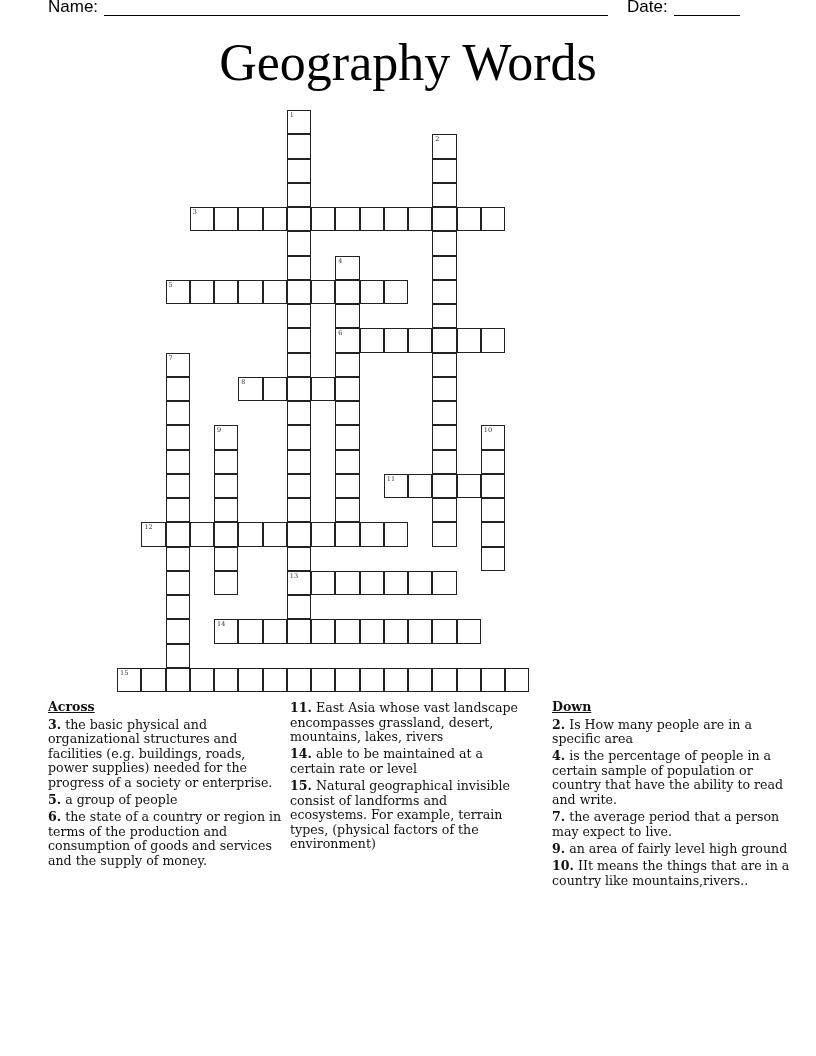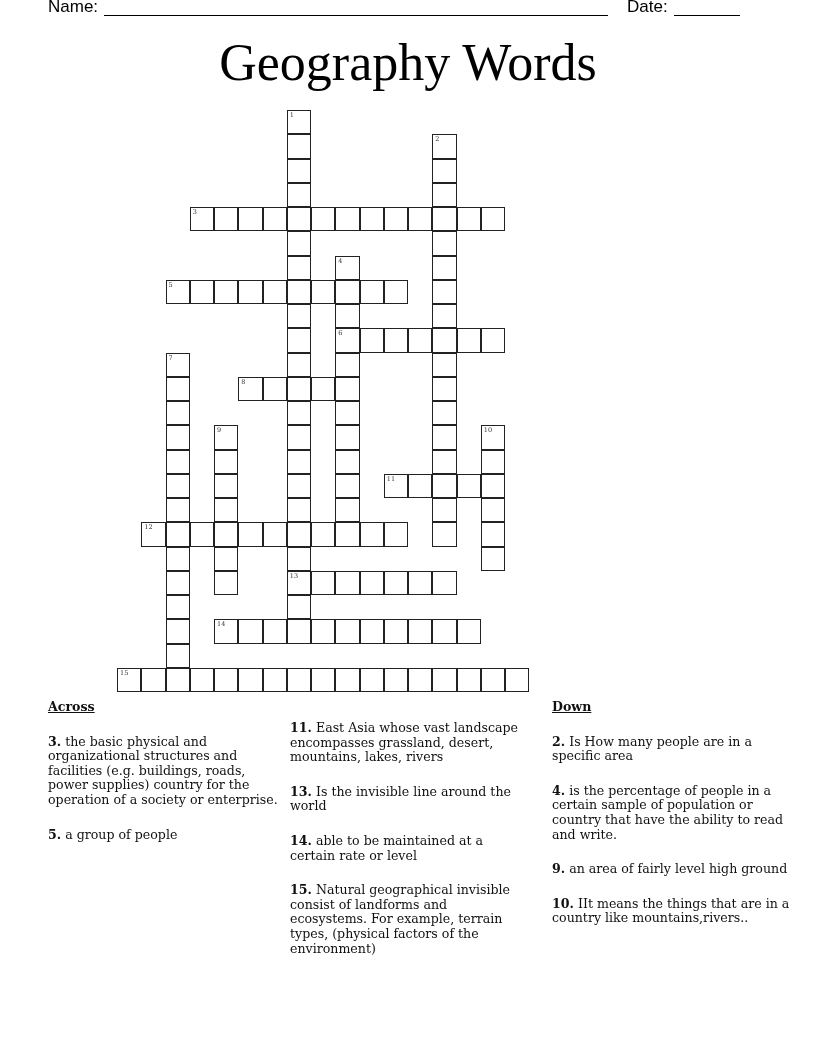--- a/index.html
+++ b/index.html
@@ -21,21 +21,21 @@
   }
   .cell .num {
     position: absolute; top: 1px; left: 2px; font-family: "DejaVu Serif", serif;
     font-size: 6.5px; line-height: 7px; color: #333;
   }
   .clues {
     position: absolute; top: 700px; font-family: "DejaVu Serif", serif;
     font-size: 12.6px; line-height: 14.6px; color: #111;
   }
   .clues .heading { font-weight: bold; text-decoration: underline; margin-bottom: 3px; }
-  .clues .clue { margin-bottom: 2.5px; margin-top: 20px; }
+  .clues .clue { margin-bottom: 2.5px; }
   .clues .clue b { font-weight: bold; }
   #col-across1 { left: 48px; width: 235px; }
   #col-across2 { left: 290px; width: 235px; top: 701px; }
   #col-down { left: 552px; width: 240px; }
 </style>
 </head>
 <body>
 
 <div class="header-line">
   <span class="lbl" style="left:0;">Name:</span>
@@ -221,30 +221,31 @@
     <div class="cell" style="left: 383.75px; top: 667.75px;"></div>
     <div class="cell" style="left: 408px; top: 667.75px;"></div>
     <div class="cell" style="left: 432.25px; top: 667.75px;"></div>
     <div class="cell" style="left: 456.5px; top: 667.75px;"></div>
     <div class="cell" style="left: 480.75px; top: 667.75px;"></div>
     <div class="cell" style="left: 505px; top: 667.75px;"></div>
   </div>
 
 <div class="clues" id="col-across1">
   <div class="heading">Across</div>
-  <div class="clue"><b>3.</b> <span>the basic physical and organizational structures and facilities (e.g. buildings, roads, power supplies) country for the operation of a society or enterprise.</span></div>
+  <div class="clue"><b>3.</b> <span>the basic physical and organizational structures and facilities (e.g. buildings, roads, power supplies) needed for the progress of a society or enterprise.</span></div>
   <div class="clue"><b>5.</b> <span>a group of people</span></div>
+  <div class="clue"><b>6.</b> <span>the state of a country or region in terms of the production and consumption of goods and services and the supply of money.</span></div>
 </div>
 
 <div class="clues" id="col-across2">
   <div class="clue"><b>11.</b> <span>East Asia whose vast landscape encompasses grassland, desert, mountains, lakes, rivers</span></div>
-  <div class="clue"><b>13.</b> <span>Is the invisible line around the world</span></div>
   <div class="clue"><b>14.</b> <span>able to be maintained at a certain rate or level</span></div>
   <div class="clue"><b>15.</b> <span>Natural geographical invisible consist of landforms and ecosystems. For example, terrain types, (physical factors of the environment)</span></div>
 </div>
 
 <div class="clues" id="col-down">
   <div class="heading">Down</div>
   <div class="clue"><b>2.</b> <span>Is How many people are in a specific area</span></div>
   <div class="clue"><b>4.</b> <span>is the percentage of people in a certain sample of population or country that have the ability to read and write.</span></div>
+  <div class="clue"><b>7.</b> <span>the average period that a person may expect to live.</span></div>
   <div class="clue"><b>9.</b> <span>an area of fairly level high ground</span></div>
   <div class="clue"><b>10.</b> <span>IIt means the things that are in a country like mountains,rivers..</span></div>
 </div>
 
 </body></html>

